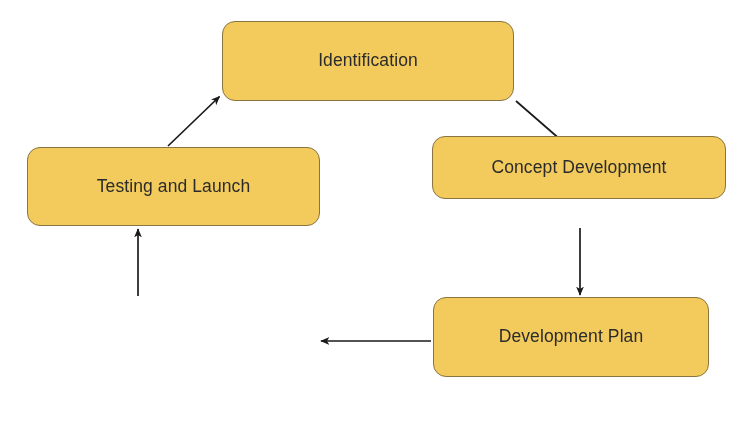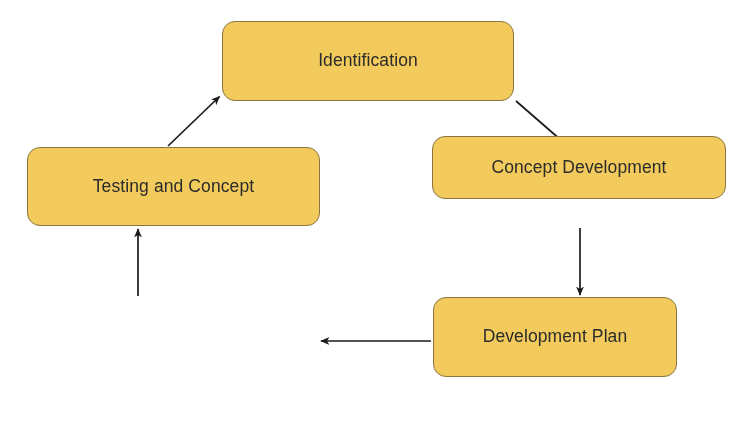--- a/index.html
+++ b/index.html
@@ -43,21 +43,21 @@
     font-size: 17.5px;
     font-weight: 400;
     letter-spacing: 0.1px;
     line-height: 1.1;
     text-align: center;
     white-space: nowrap;
   }
   
   #node-identification        { left: 222px; top: 21px;  width: 292px; height: 80px; }
   #node-concept-development   { left: 432px; top: 136px; width: 294px; height: 63px; }
-  #node-development-plan      { left: 433px; top: 297px; width: 244px; height: 80px; }
+  #node-development-plan      { left: 433px; top: 297px; width: 276px; height: 80px; }
   #node-iterative-development { left: 25px;  top: 298px; width: 293px; height: 80px; }
   #node-testing-and-launch    { left: 27px;  top: 147px; width: 293px; height: 79px; }
 </style>
 </head>
 <body>
 
 <div id="diagram-canvas">
 
   <svg id="arrow-layer" viewBox="0 0 738 425" width="738" height="425" xmlns="http://www.w3.org/2000/svg">
     <defs>
@@ -84,16 +84,16 @@
   <div class="node-box" id="node-concept-development">
     <span class="node-label">Concept Development</span>
   </div>
 
   <div class="node-box" id="node-development-plan">
     <span class="node-label">Development Plan</span>
   </div>
 
 
   <div class="node-box" id="node-testing-and-launch">
-    <span class="node-label">Testing and Concept</span>
+    <span class="node-label">Testing and Launch</span>
   </div>
 
 </div>
 
 </body></html>

